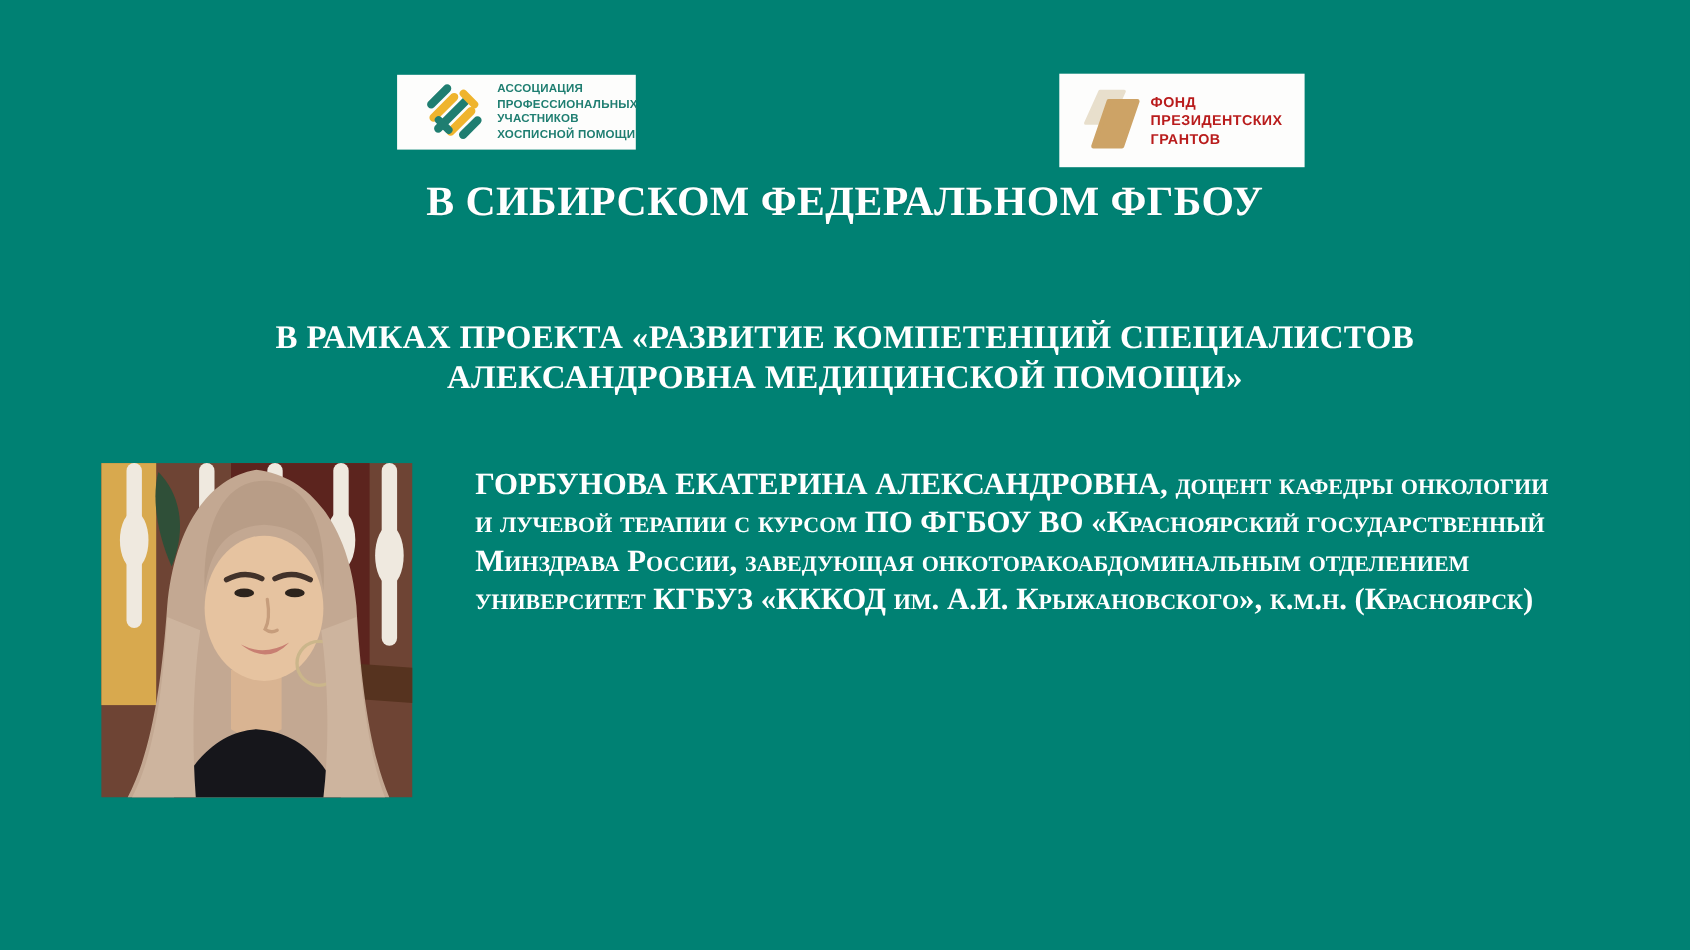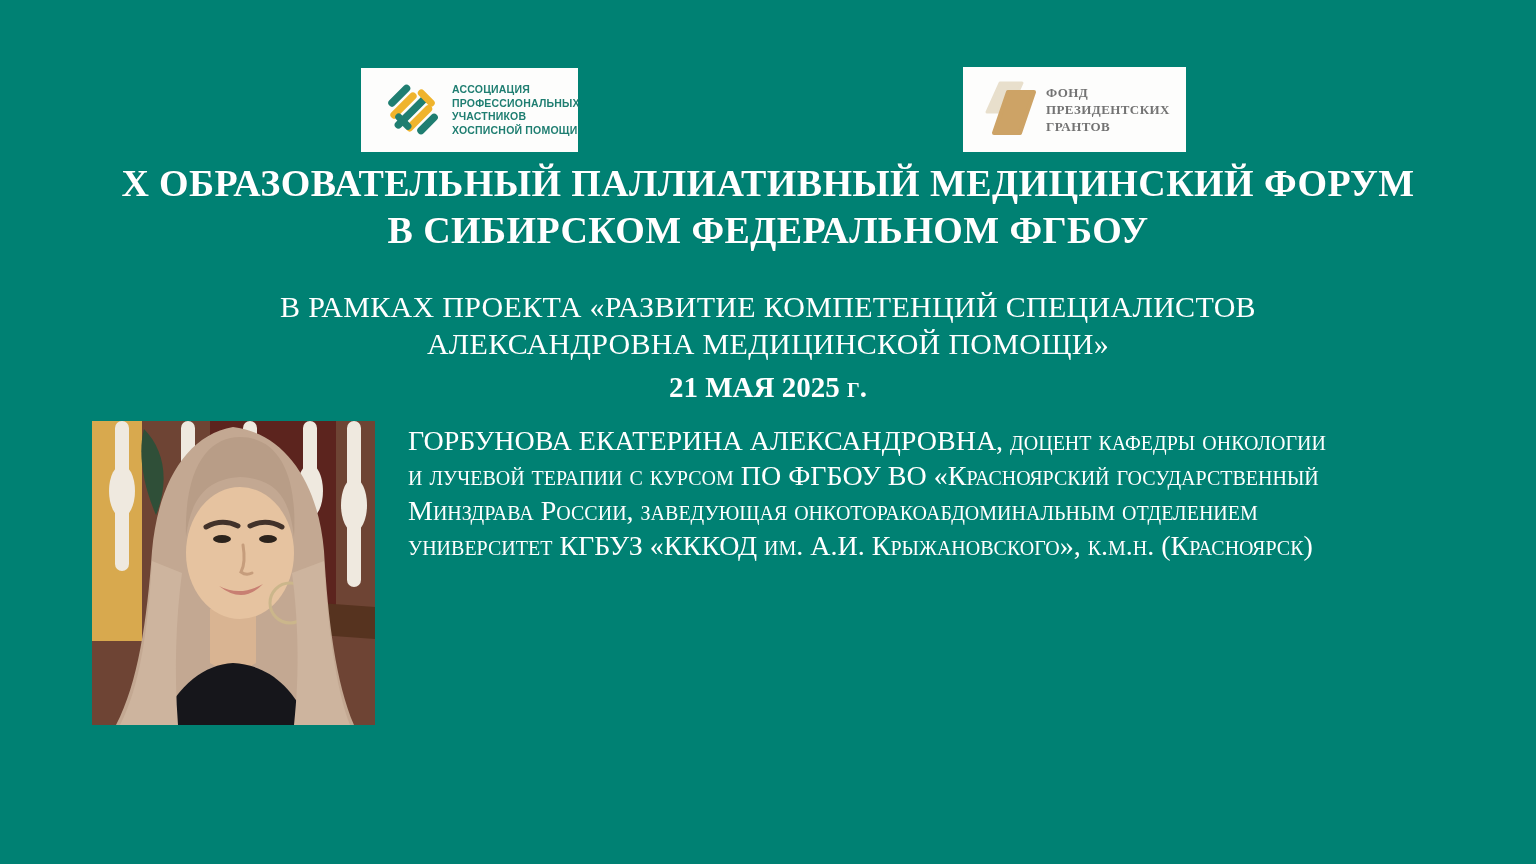--- a/index.html
+++ b/index.html
@@ -3,51 +3,51 @@
 <meta charset="utf-8">
 <style>
   html,body{margin:0;padding:0;background:#008173;}
   .slide{
     position:relative;width:1536px;height:864px;overflow:hidden;
     background:#008173;color:#ffffff;
     font-family:"Liberation Serif", serif;
   }
   
   .logo-box{position:absolute;background:#fdfdfc;display:flex;align-items:center;}
-  .logo-assoc{left:361px;top:68px;width:217px;height:84px;}
+  .logo-assoc{left:361px;top:68px;width:217px;height:68px;}
   .logo-assoc svg{margin-left:22px;flex:none;}
   .assoc-text{
     margin-left:5px;font-family:"Liberation Sans", sans-serif;font-weight:700;
     font-size:10.5px;line-height:13.5px;color:#1f7e71;letter-spacing:0.2px;
   }
   .logo-grants{left:963px;top:67px;width:223px;height:85px;}
   .logo-grants svg{margin-left:12px;flex:none;}
   .grants-text{
-    margin-left:5px;font-family:Liberation Serif, serif;font-weight:700;
-    font-size:13px;line-height:17px;color:#737373;letter-spacing:0.4px;
+    margin-left:5px;font-family:Liberation Sans, sans-serif;font-weight:700;
+    font-size:13px;line-height:17px;color:#b91c1c;letter-spacing:0.4px;
   }
   
   .title{
     position:absolute;top:160px;left:0;width:100%;text-align:center;
     font-weight:700;font-size:38px;line-height:47px;letter-spacing:0.4px;
     text-shadow:0 0 1px rgba(0,45,40,0.35);
   }
   .subtitle{
     position:absolute;top:288px;left:0;width:100%;text-align:center;
-    font-weight:400;font-size:30px;line-height:37px;letter-spacing:0.3px;
+    font-weight:700;font-size:30px;line-height:37px;letter-spacing:0.3px;
   }
   .date{
     position:absolute;top:371px;left:0;width:100%;text-align:center;
     font-weight:700;font-size:29px;font-variant:small-caps;
   }
   
   .photo{position:absolute;left:92px;top:421px;width:283px;height:304px;display:block;}
   .speaker{
-    position:absolute;left:408px;top:423px;width:1080px;
-    font-weight:400;font-size:28px;line-height:35px;font-variant:small-caps;
+    position:absolute;left:432px;top:423px;width:1080px;
+    font-weight:700;font-size:28px;line-height:35px;font-variant:small-caps;
   }
   .speaker .line{white-space:nowrap;}
   .talk{
     position:absolute;left:410px;top:694px;
     font-weight:700;font-size:29px;letter-spacing:0.3px;
   }
 </style>
 </head>
 <body>
 
@@ -81,30 +81,28 @@
       <path d="M33,13 L59,13 L45,54 L19,54 Z" fill="#cda366" stroke="#cda366" stroke-width="4" stroke-linejoin="round"></path>
     </svg>
     <div class="grants-text">
       <div>ФОНД</div>
       <div>ПРЕЗИДЕНТСКИХ</div>
       <div>ГРАНТОВ</div>
     </div>
   </div>
 
   <div class="title">
-    <div>X ОБРАЗОВАТЕЛЬНЫЙ ПАЛЛИАТИВНЫЙ МЕДИЦИНСКИЙ ФОРУМ</div>
     <div>В СИБИРСКОМ ФЕДЕРАЛЬНОМ ФГБОУ</div>
   </div>
 
   <div class="subtitle">
     <div>В РАМКАХ ПРОЕКТА «РАЗВИТИЕ КОМПЕТЕНЦИЙ СПЕЦИАЛИСТОВ</div>
     <div>АЛЕКСАНДРОВНА МЕДИЦИНСКОЙ ПОМОЩИ»</div>
   </div>
 
-  <div class="date">21 МАЯ 2025 г.</div>
 
   <svg class="photo" viewBox="0 0 283 304" aria-hidden="true">
     <rect width="283" height="304" fill="#6e4434"></rect>
     <rect x="0" y="0" width="50" height="220" fill="#d8a94e"></rect>
     <path d="M52,8 C72,28 78,60 64,94 C50,62 46,30 52,8 Z" fill="#2f4f38"></path>
     <rect x="118" y="0" width="126" height="190" fill="#5c241e"></rect>
     <g fill="#efe9df">
       <g>
           <rect x="23" y="0" width="14" height="150" rx="7"></rect>
           <ellipse cx="30" cy="70" rx="13" ry="26"></ellipse>

